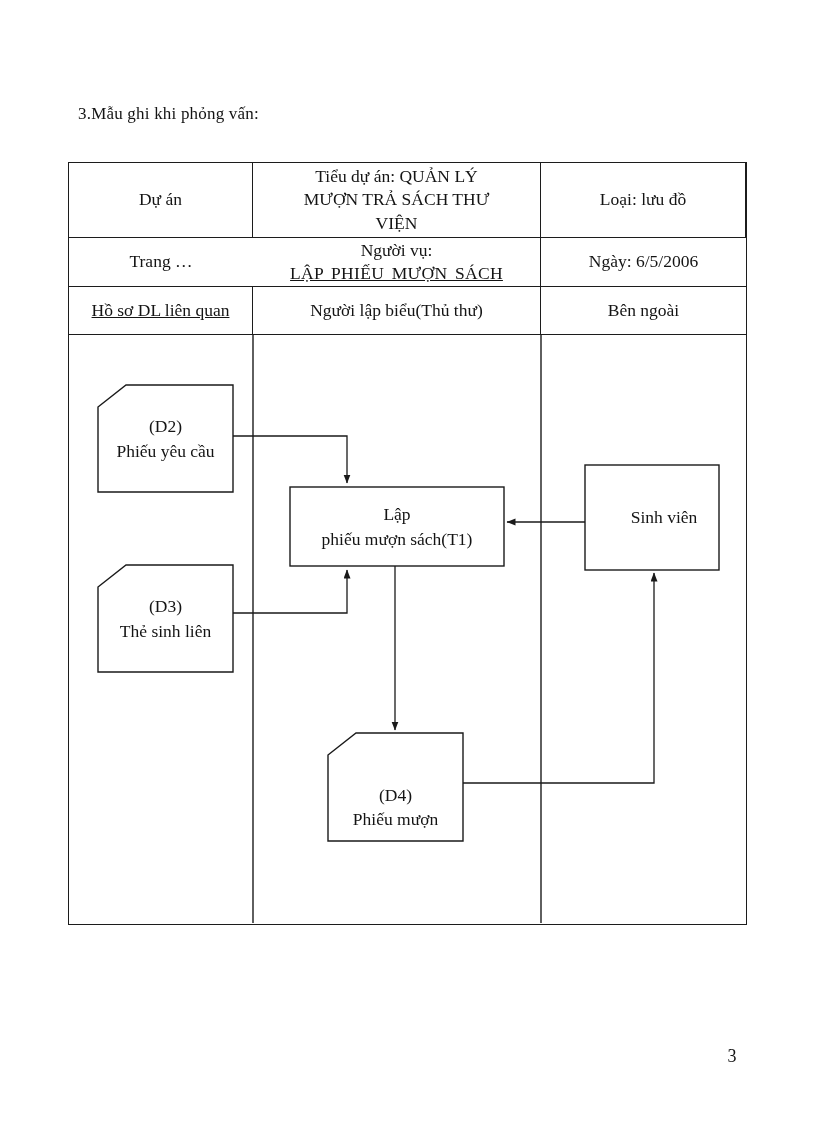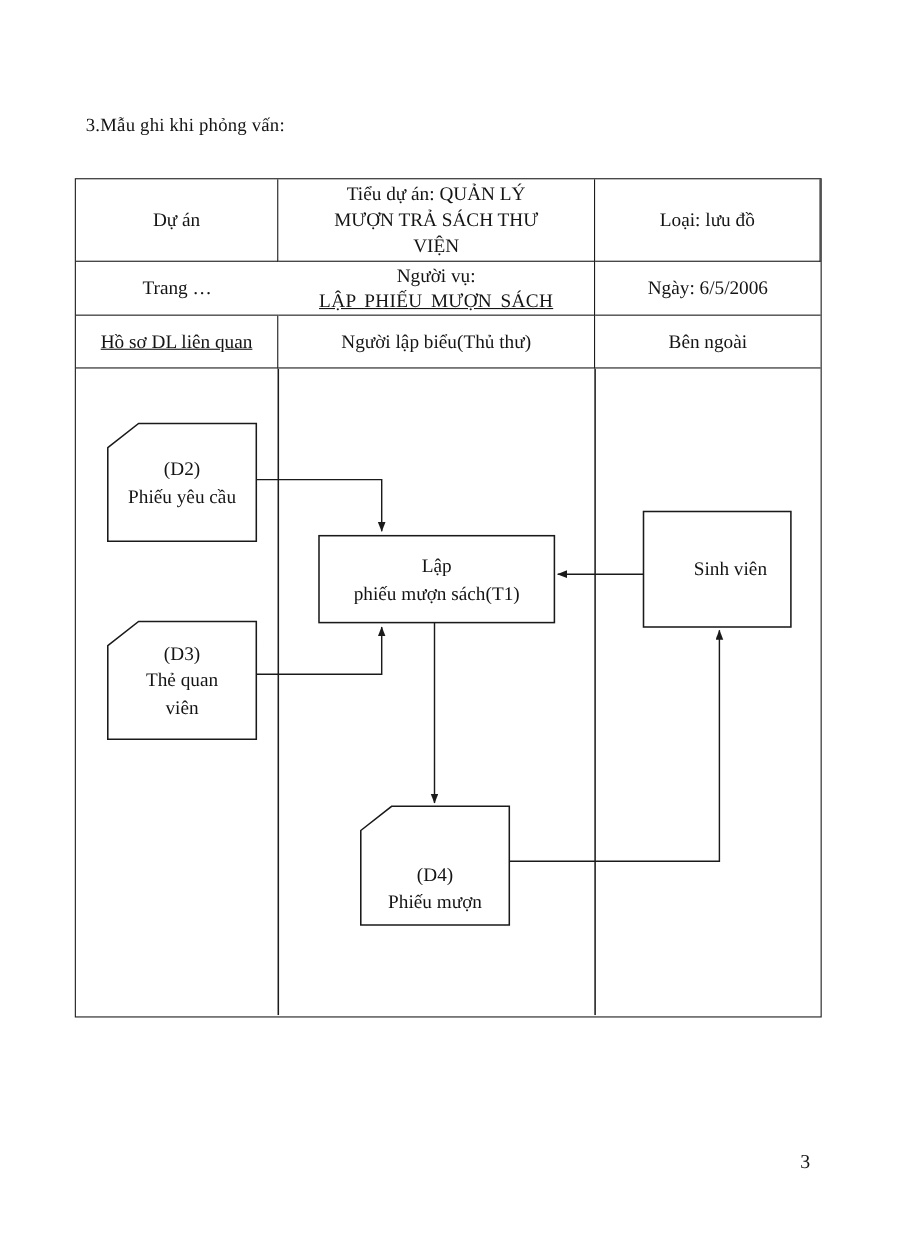--- a/index.html
+++ b/index.html
@@ -141,21 +141,21 @@
         <rect x="516" y="130" width="134" height="105" fill="#ffffff" stroke="#1a1a1a" stroke-width="1.4"></rect>
         <polygon points="259,420 287,398 394,398 394,506 259,506" fill="#ffffff" stroke="#1a1a1a" stroke-width="1.4"></polygon>
       </svg>
 
       <div class="shape-label" style="left:29px; top:50px; width:135px; height:107px;">
         <span>(D2)</span>
         <span class="wrapbox">Phiếu yêu cầu</span>
       </div>
       <div class="shape-label" style="left:29px; top:230px; width:135px; height:107px;border-radius:30px;">
         <span>(D3)</span>
-        <span class="wrapbox">Thẻ quan viên</span>
+        <span class="wrapbox">Thẻ sinh liên</span>
       </div>
       <div class="shape-label" style="left:221px; top:152px; width:174px; height:79px;margin-left:20px;">
         <span>Lập</span>
         <span>phiếu mượn sách(T1)</span>
       </div>
       <div class="shape-label" style="left:516px; top:130px; width:158px; height:105px;">
         <span>Sinh viên</span>
       </div>
       <div class="shape-label d4pos" style="left:259px; top:398px; width:135px; height:108px;">
         <span>(D4)</span>

